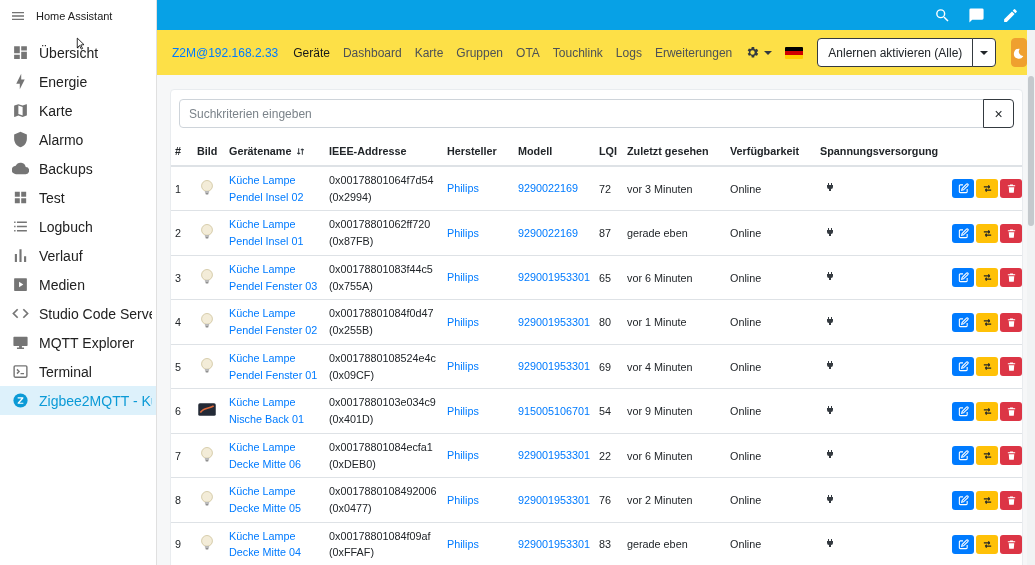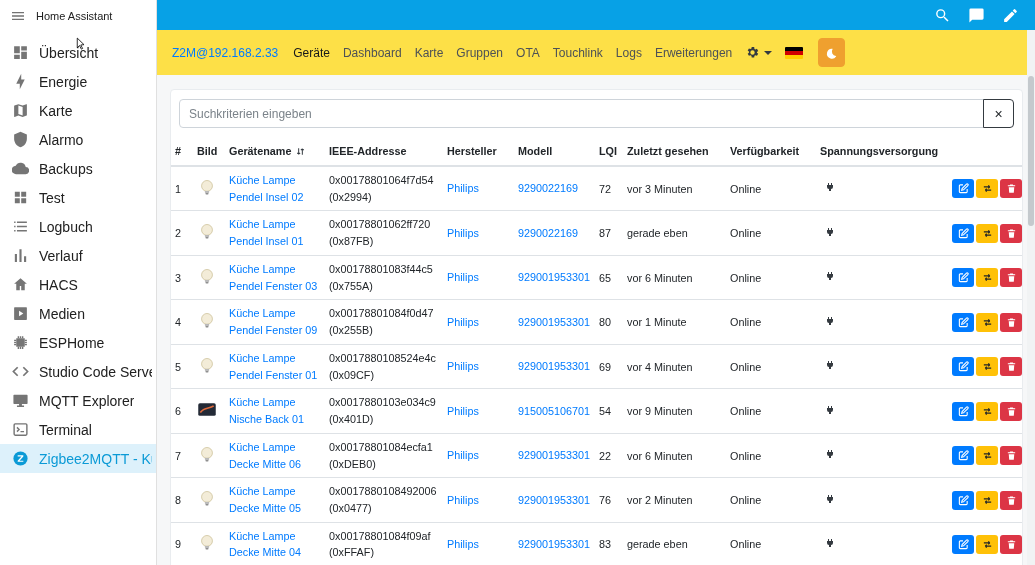--- a/index.html
+++ b/index.html
@@ -152,42 +152,25 @@
           <span class="side-icon">
             <svg viewBox="0 0 24 24">
               <path fill="currentColor" d="M4 10h3v11H4zM10.5 3h3v18h-3zM17 13h3v8h-3z"></path>
             </svg>
           </span>
           <span class="side-label">Verlauf</span>
         </div>
         <div class="side-item">
           <span class="side-icon">
             <svg viewBox="0 0 24 24">
-              <path fill="currentColor" d="M12 3l9 8h-3v9h-5v-6h-2v6H6v-9H3l9-8z"></path>
-            </svg>
-          </span>
-          <span class="side-label">HACS</span>
-        </div>
-        <div class="side-item">
-          <span class="side-icon">
-            <svg viewBox="0 0 24 24">
               <path fill="currentColor" d="M4 3h16a1 1 0 0 1 1 1v16a1 1 0 0 1-1 1H4a1 1 0 0 1-1-1V4a1 1 0 0 1 1-1z"></path>
               <path fill="#fff" d="M10 8l6 4-6 4z"></path>
             </svg>
           </span>
           <span class="side-label">Medien</span>
-        </div>
-        <div class="side-item">
-          <span class="side-icon">
-            <svg viewBox="0 0 24 24">
-              <path fill="currentColor" d="M6 6h12v12H6z"></path>
-              <path stroke="currentColor" stroke-width="2" d="M9 3v3M12 3v3M15 3v3M9 18v3M12 18v3M15 18v3M3 9h3M3 12h3M3 15h3M18 9h3M18 12h3M18 15h3"></path>
-            </svg>
-          </span>
-          <span class="side-label">ESPHome</span>
         </div>
         <div class="side-item">
           <span class="side-icon">
             <svg viewBox="0 0 24 24" fill="none" stroke="currentColor" stroke-width="2.4">
               <path d="M8 6l-6 6 6 6M16 6l6 6-6 6"></path>
             </svg>
           </span>
           <span class="side-label">Studio Code Server</span>
         </div>
         <div class="side-item">
@@ -253,20 +236,26 @@
           </span>
         <button class="nav-gear">
           <span class="gicon">
               <svg viewBox="0 0 24 24">
                 <path fill="currentColor" d="M19.1 12.9a7 7 0 0 0 0-1.8l2-1.6-2-3.4-2.4 1a7 7 0 0 0-1.6-.9L14.7 3h-4l-.4 2.6c-.6.2-1.1.5-1.6.9l-2.4-1-2 3.4 2 1.6a7 7 0 0 0 0 1.8l-2 1.6 2 3.4 2.4-1c.5.4 1 .7 1.6.9l.4 2.6h4l.4-2.6c.6-.2 1.1-.5 1.6-.9l2.4 1 2-3.4-2-1.6zM12 15.5a3.5 3.5 0 1 1 0-7 3.5 3.5 0 0 1 0 7z"></path>
               </svg>
             </span>
           <span class="caret"></span>
         </button>
         <span class="flag"></span>
+        <span class="permit-group">
+          <button class="permit-main">Anlernen aktivieren (Alle)</button>
+          <button class="permit-caret">
+              <span class="caret"></span>
+            </button>
+        </span>
         <button class="theme-btn">
             <span style="display:inline-flex">
               <svg viewBox="0 0 24 24">
                 <path fill="#fff" d="M12.4 4.8c.4-.2.7.2.5.6A7.5 7.5 0 0 0 18.8 17c.4 0 .6.5.2.8A8.5 8.5 0 1 1 12.4 4.8z"></path>
               </svg>
             </span>
           </button>
       </nav>
 
       <div class="content">
@@ -433,21 +422,21 @@
                 </tr>
                 <tr>
                   <td class="col-num">4</td>
                   <td class="col-img"><span class="thumb">
                       <svg viewBox="0 0 24 24" width="20" height="20">
                         <circle cx="12" cy="9.5" r="6.5" fill="#f3ecd8" stroke="#cfc49e"></circle>
                         <path d="M9.5 15.5h5v2.2h-5z" fill="#b9b9b9"></path>
                         <path d="M10 17.7h4l-.6 2h-2.8z" fill="#8f8f8f"></path>
                       </svg>
                     </span></td>
-                  <td class="col-name"><a href="#" class="tlink"><span class="nline">Küche Lampe</span><span class="nline">Pendel Fenster 09</span></a></td>
+                  <td class="col-name"><a href="#" class="tlink"><span class="nline">Küche Lampe</span><span class="nline">Pendel Fenster 02</span></a></td>
                   <td class="col-ieee">
                     <span class="ieee-line">0x00178801084f0d47</span>
                     <span class="ieee-line">(0x255B)</span>
                   </td>
                   <td class="col-vendor"><a href="#" class="tlink">Philips</a></td>
                   <td class="col-model"><a href="#" class="tlink">929001953301</a></td>
                   <td class="col-lqi">80</td>
                   <td class="col-seen">vor 1 Minute</td>
                   <td class="col-avail">Online</td>
                   <td class="col-power"><span class="pwr">

